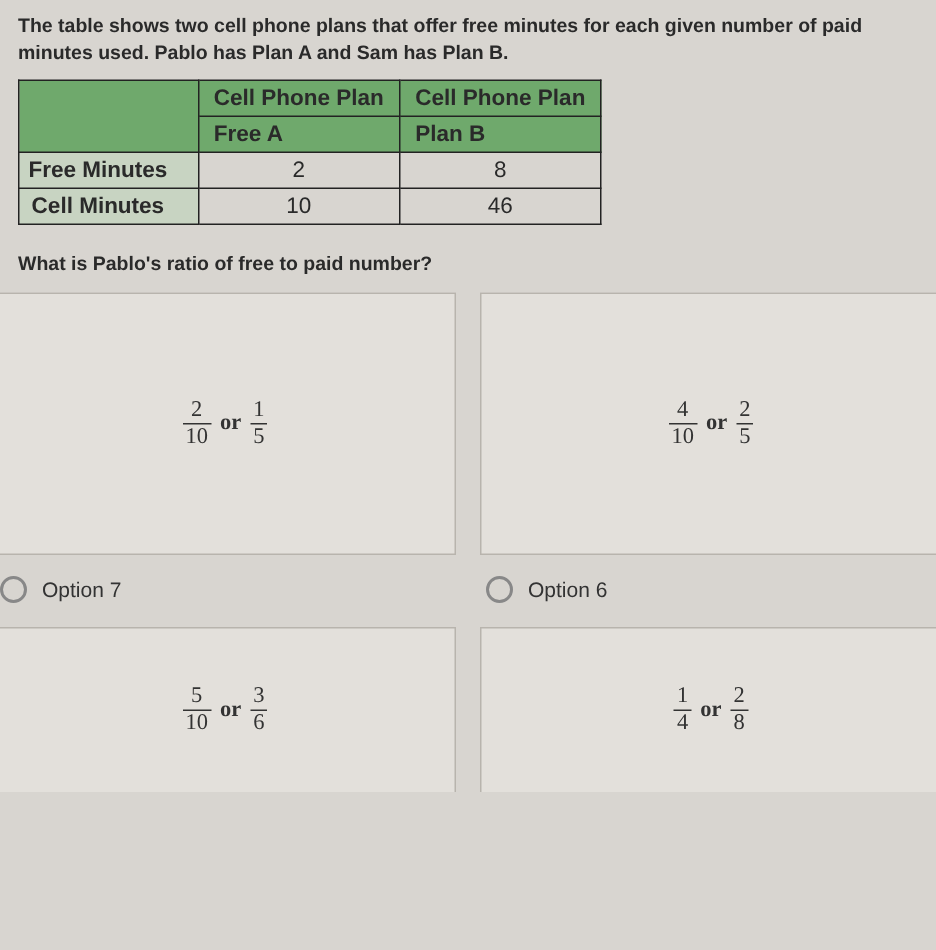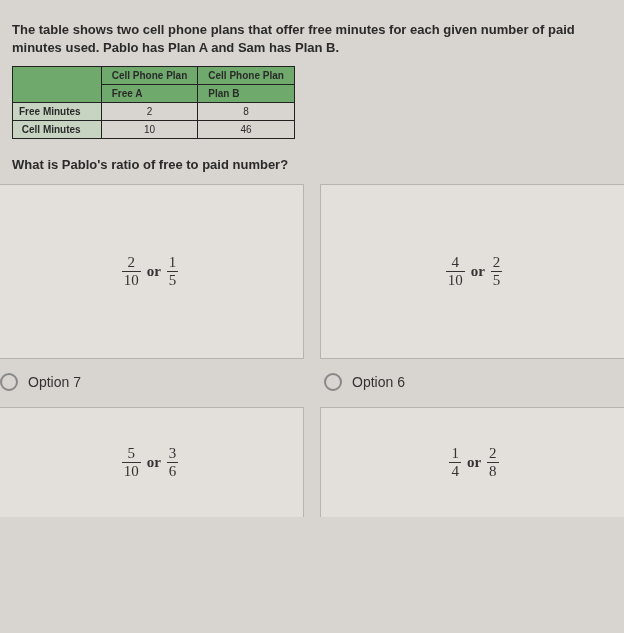--- a/index.html
+++ b/index.html
@@ -7,49 +7,48 @@
     font-family: Arial, Helvetica, sans-serif;
     background: #d8d5d0;
     width: 624px;
     height: 633px;
     overflow: hidden;
     color: #2a2a2a;
     font-size: 13px;
   }
   .page {
     padding: 8px 12px 0 12px;
-    margin-top: 13px;
   }
   .intro {
     font-weight: bold;
     line-height: 1.35;
     margin-bottom: 10px;
   }
   table.plan {
     border-collapse: collapse;
     margin-bottom: 18px;
   }
   table.plan th, table.plan td {
     border: 1px solid #222;
     padding: 3px 10px;
-    font-size: 10px;
+    font-size: 15px;
     text-align: center;
   }
   table.plan th {
     background: #6fa96c;
     font-weight: bold;
     text-align: left;
   }
   table.plan th.colh {
     text-align: left;
   }
   table.plan td.rowh {
     background: #c8d4c2;
     font-weight: bold;
-    text-align: right;
+    text-align: center;
     padding-left: 6px;
     padding-right: 20px;
   }
   .question {
     font-weight: bold;
     margin-bottom: 8px;
   }
   .options {
     display: flex;
     flex-wrap: wrap;

